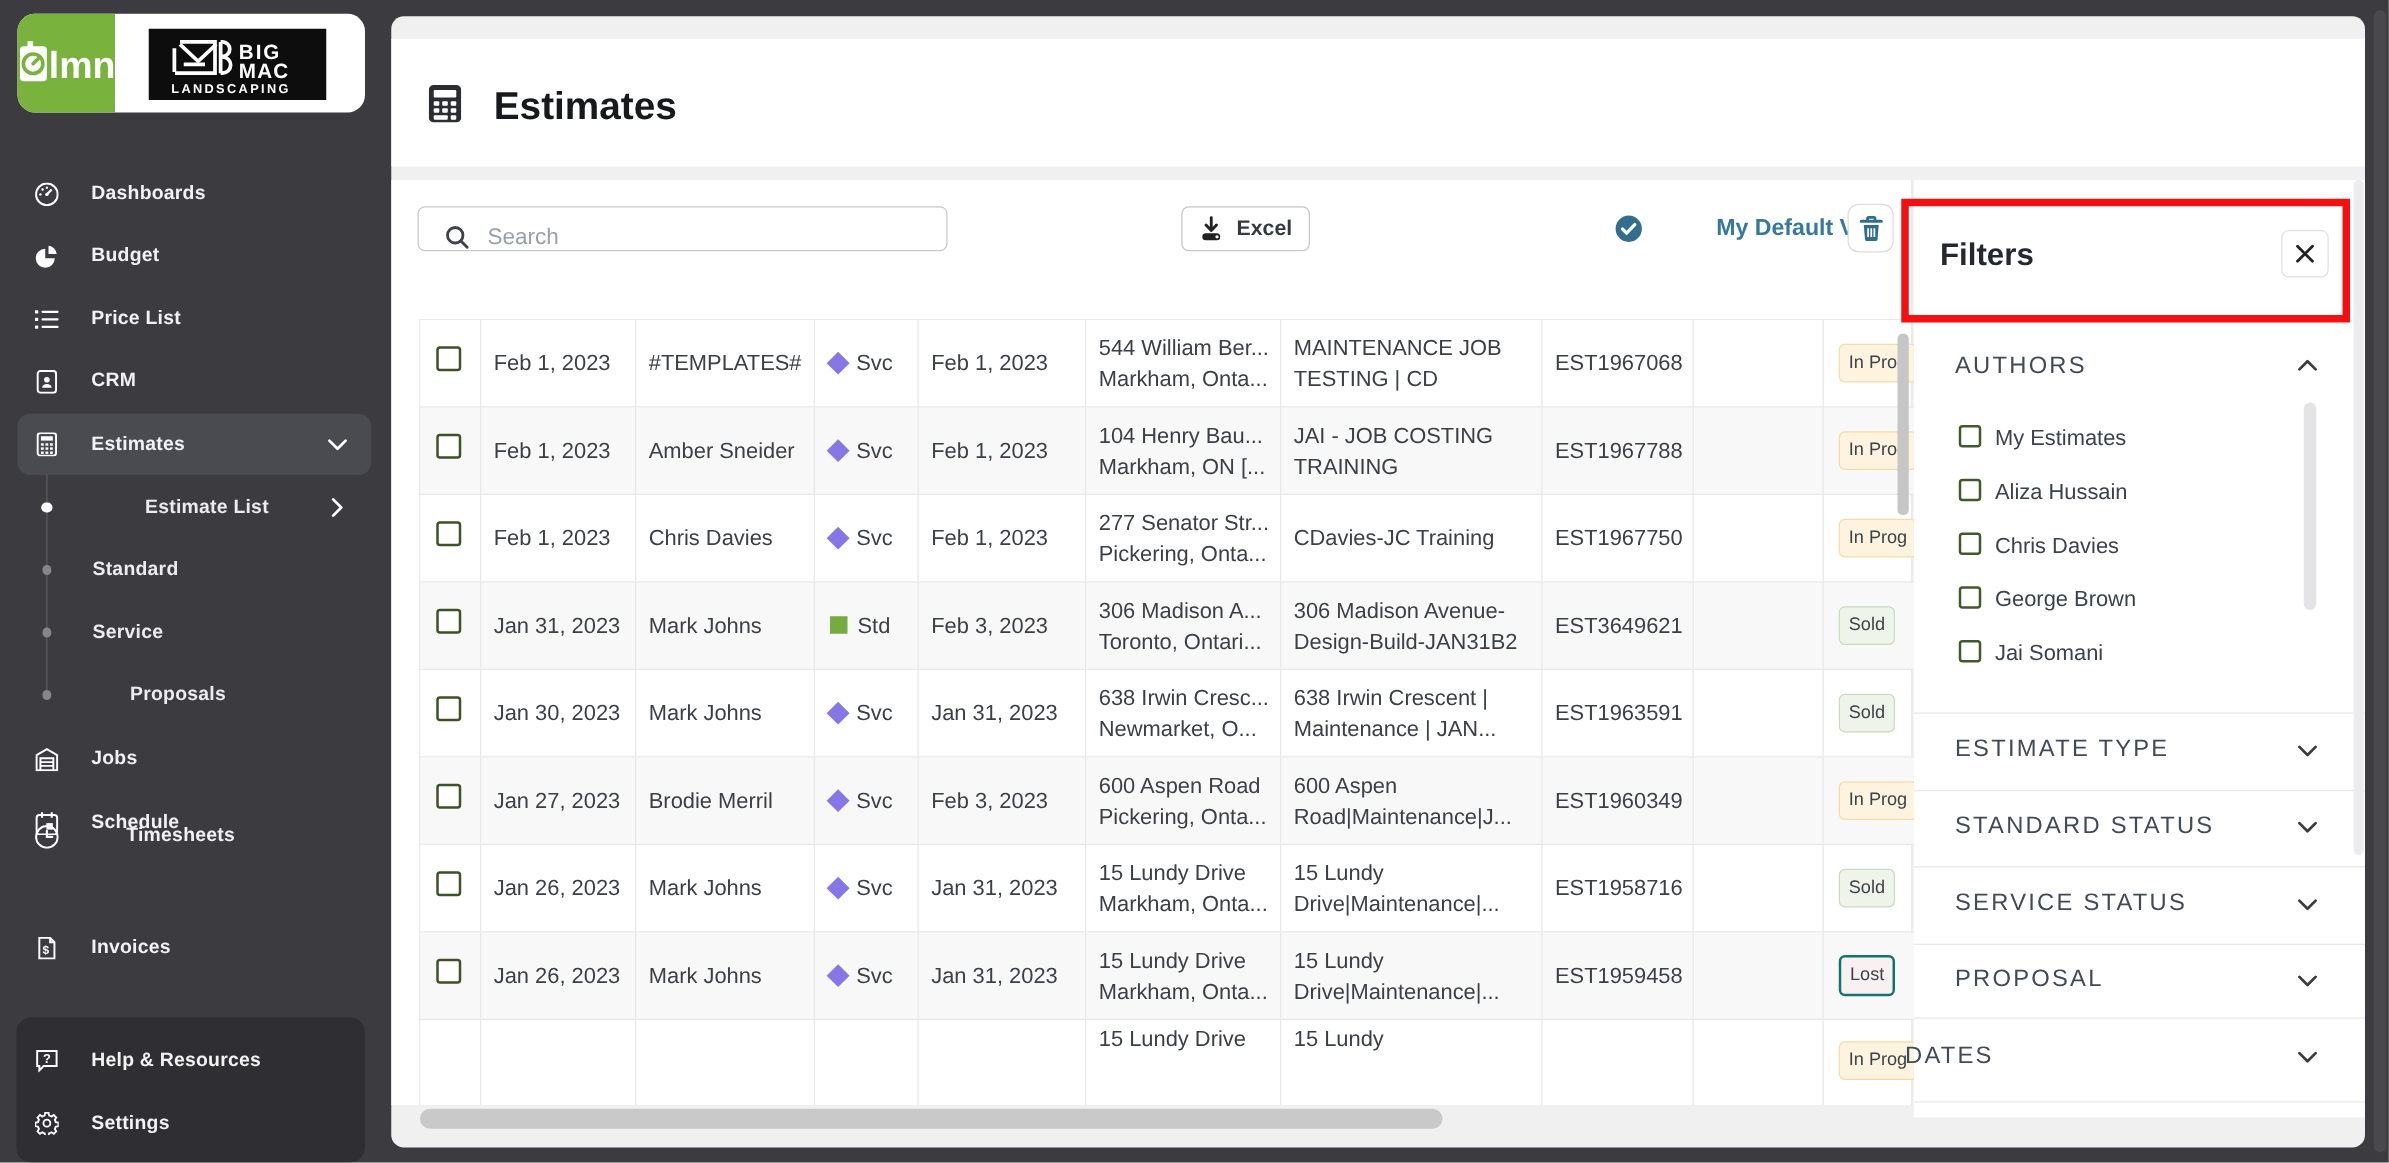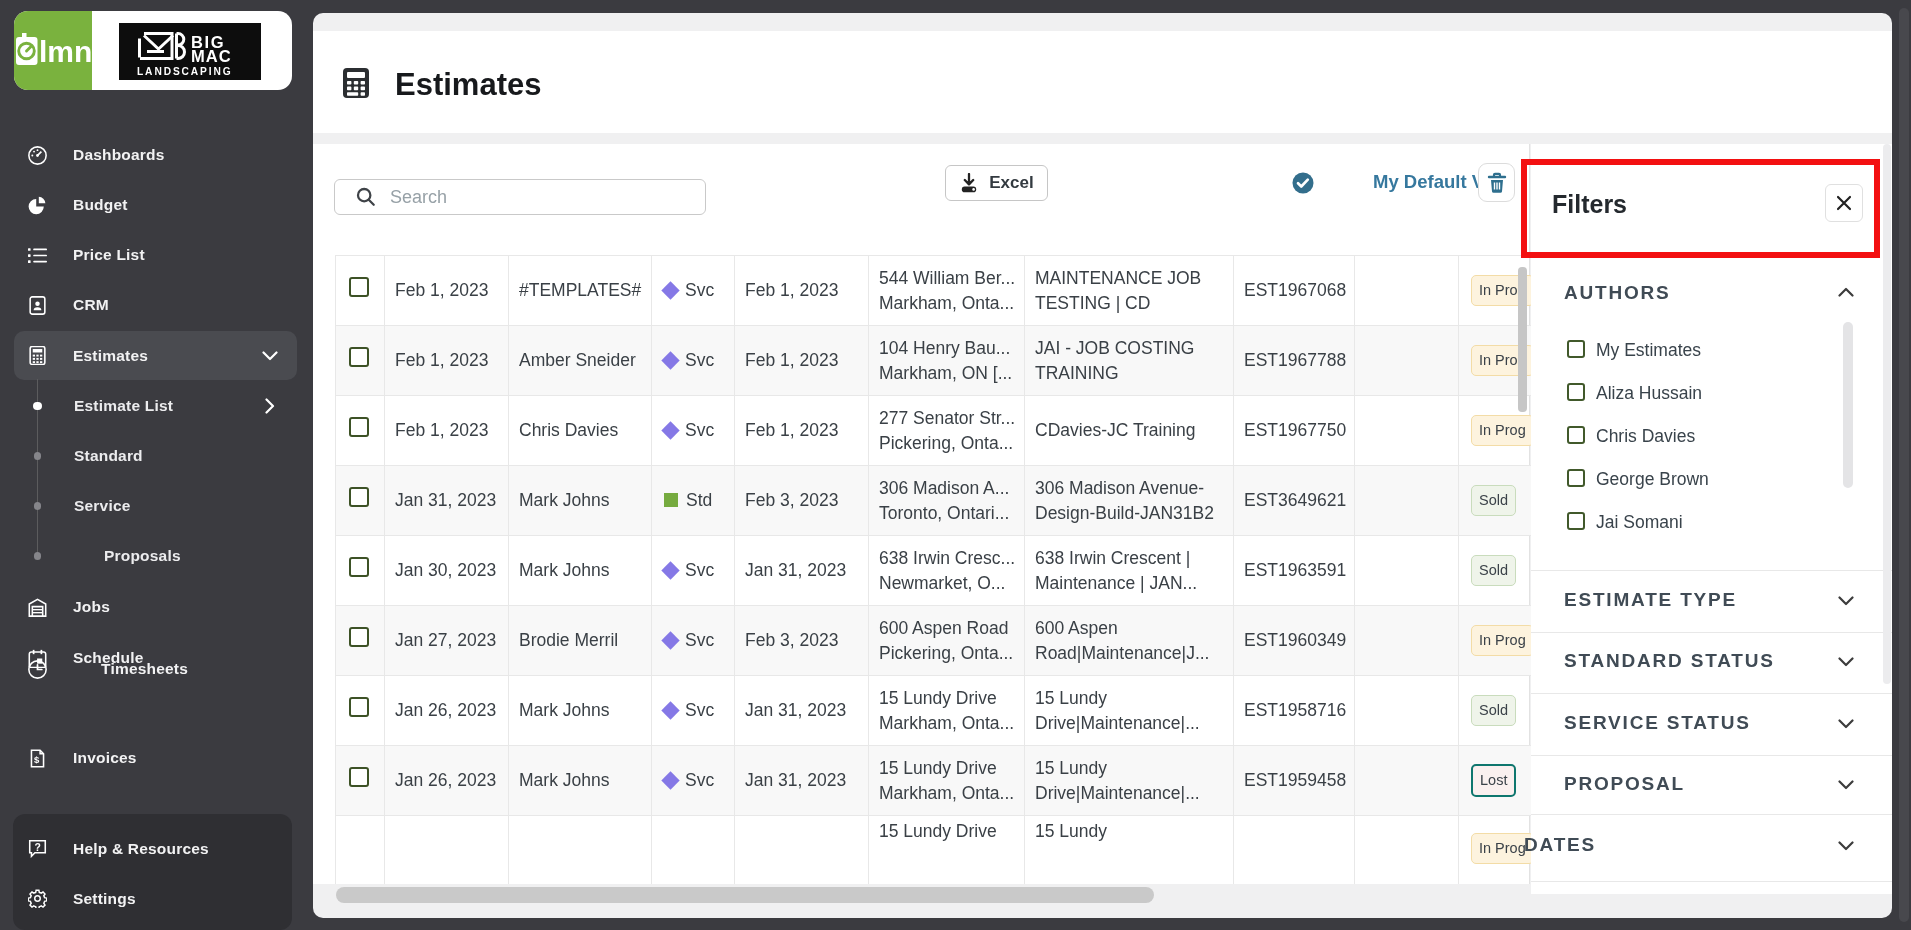--- a/index.html
+++ b/index.html
@@ -21,42 +21,42 @@
 
   
   .card { left:313px; top:13px; width:1579px; height:905px; background:#f0f0f1; border-radius:10px; overflow:hidden; }
   .hdrband { left:0; top:18px; width:1579px; height:102px; background:#fff; }
   .title { left:82px; top:54px; font-size:31px; font-weight:700; color:#17191c; }
   .greenbtn { left:1391px; top:40px; width:168px; height:59px; background:#42602a; border-radius:8px; color:#fff; display:flex; align-items:center; justify-content:center; font-size:19px; font-weight:700; }
   .leftpanel { left:0; top:131px; width:1217px; height:740px; background:#fff; border-right:1px solid #e2e2e2; }
   .filterpanel { left:1218px; top:131px; width:361px; height:750px; background:#fff; }
 
   
-  .searchbox { left:21px; top:152px; width:372px; height:36px; border:1px solid #c9c9c9; border-radius:6px; background:#fff; display:flex; align-items:center;margin-top:14px; }
+  .searchbox { left:21px; top:152px; width:424px; height:36px; border:1px solid #c9c9c9; border-radius:6px; background:#fff; display:flex; align-items:flex-end; }
   .btn { border:1px solid #c6c6c6; border-radius:6px; background:#fff; display:flex; align-items:center; justify-content:center; font-size:17px; font-weight:700; color:#333a40; }
   .mydef { color:#36789e; font-size:18.5px; font-weight:700; }
 
   
   .tblwrap { left:22px; top:242px; width:1196px; height:629px; overflow:hidden; }
   table { border-collapse:collapse; table-layout:fixed; width:1233px; font-size:17.5px; color:#3a4046; }
   th { height:47px; background:#f2f2f2; font-weight:400; color:#3a4147; text-align:left; padding:0 0 0 10px; border:1px solid #e3e3e3; border-bottom:1px solid #dcdcdc; font-size:17px; }
   td { height:70px; padding:0 0 0 10px; border:1px solid #e8e8e8; vertical-align:middle; line-height:25px; }
   tr.alt td { background:#f8f8f8; }
   tr.r9 td { vertical-align:top; padding-top:3px; }
   tr.r9 .badge { margin-top:14px; }
   .cbx { width:20px; height:20px; border:2.5px solid #3d5226; border-radius:3px; background:#fff; display:inline-block; }
   .badge { display:inline-block; margin-left:2px; padding:3px 7px 4px; font-size:14.5px; border-radius:5px; line-height:22px; color:#3b4249; }
   .b-prog { background:#fdf3de; border:1px solid #f3dca6; }
   .b-sold { background:#eff4ea; border:1px solid #c9dcbc; }
   .b-lost { background:#faf0ef; border:2px solid #0f766e; }
   .dia { display:inline-block; width:13px; height:13px; background:#8578e6; transform:rotate(45deg); margin:0 8px 0 2px; vertical-align:-1px; }
   .sq { display:inline-block; width:14px; height:14px; background:#76ab3f; margin:0 8px 0 2px; vertical-align:-1px; }
 
   
-  .fheading { font-size:19px; font-weight:700; color:#404b55; letter-spacing:1.8px; }
+  .fheading { font-size:19px; font-weight:400; color:#404b55; letter-spacing:1.8px; }
   .flabel { font-size:17.5px; color:#39434b; }
   .fcb { width:18px; height:18px; border:2px solid #41592b; border-radius:3px; background:#fff; }
   .divider { height:1px; background:#e8e8e8; left:1218px; width:361px; }
 </style>
 </head>
 <body>
 
 <div class="abs logobox"></div>
 <div class="abs greenbox">
   <svg width="76" height="38" viewBox="0 0 76 38">
@@ -189,21 +189,21 @@
       <span class="nlabel">Help &amp; Resources</span>
     </div>
     <div class="abs navitem" style="top:873.5px;">
       <svg class="nico" viewBox="0 0 22 22">
         <path d="M9.4 1.5 h3.2 l0.5 2.5 a7.5 7.5 0 0 1 2.2 0.9 l2.1-1.4 2.3 2.3 -1.4 2.1 a7.5 7.5 0 0 1 0.9 2.2 l2.5 0.5 v3.2 l-2.5 0.5 a7.5 7.5 0 0 1 -0.9 2.2 l1.4 2.1 -2.3 2.3 -2.1-1.4 a7.5 7.5 0 0 1 -2.2 0.9 l-0.5 2.5 h-3.2 l-0.5-2.5 a7.5 7.5 0 0 1 -2.2-0.9 l-2.1 1.4 -2.3-2.3 1.4-2.1 a7.5 7.5 0 0 1 -0.9-2.2 l-2.5-0.5 v-3.2 l2.5-0.5 a7.5 7.5 0 0 1 0.9-2.2 l-1.4-2.1 2.3-2.3 2.1 1.4 a7.5 7.5 0 0 1 2.2-0.9 z" fill="none" stroke="#fff" stroke-width="1.7"></path>
         <circle cx="11" cy="11" r="3.2" fill="none" stroke="#fff" stroke-width="1.7"></circle>
       </svg>
       <span class="nlabel">Settings</span>
     </div>
     <div class="abs" style="left:36.5px; top:379px; width:1.5px; height:177px; background:#5c5c5e;"></div>
-    <div class="abs subitem" style="top:381px;">
+    <div class="abs subitem" style="top:381px;padding-left:42px;">
       <span class="dot" style="background:#fff; left:33px; width:8.5px; height:8.5px; top:20.75px;"></span>
       <span style="margin-left:74px;">Estimate List</span>
       <svg width="10" height="16" viewBox="0 0 10 16" style="position:absolute; left:265px;">
         <path d="M1.5 1.5 L8 8 L1.5 14.5" stroke="#fff" stroke-width="2.2" fill="none" stroke-linecap="round" stroke-linejoin="round"></path>
       </svg>
     </div>
     <div class="abs subitem" style="top:431px;">
       <span class="dot" style="background:#85858a; left:33.5px; width:7.5px; height:7.5px; top:21.25px;"></span>
       <span style="margin-left:74px;">Standard</span>
     </div>

